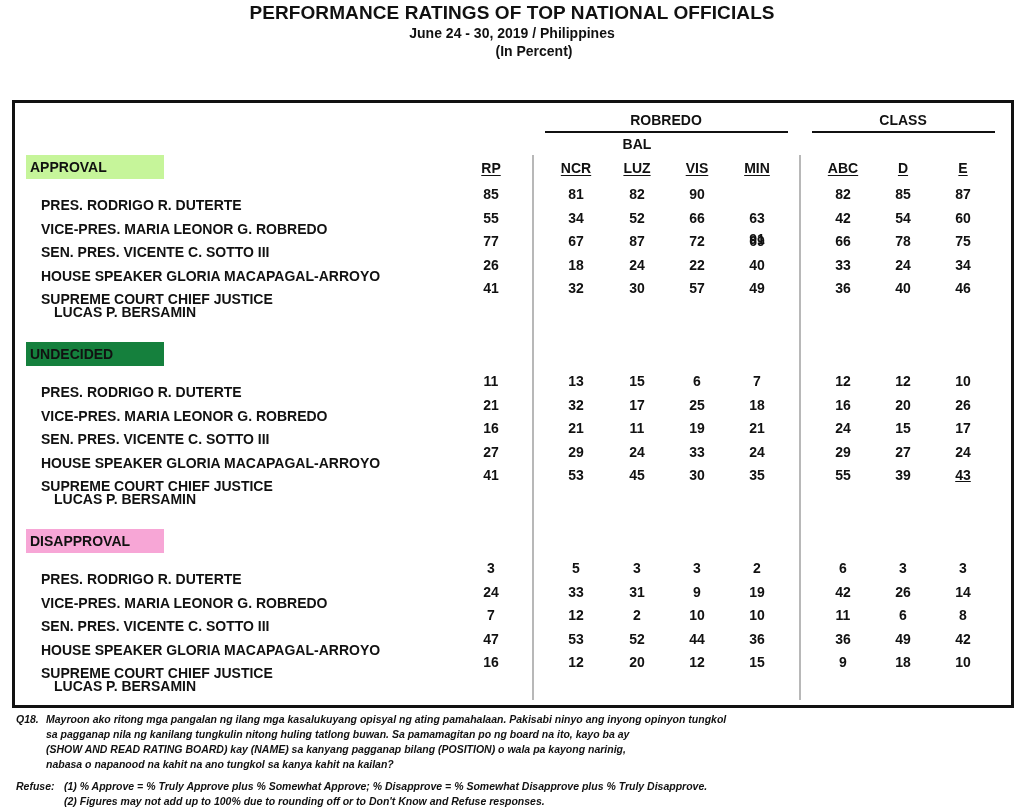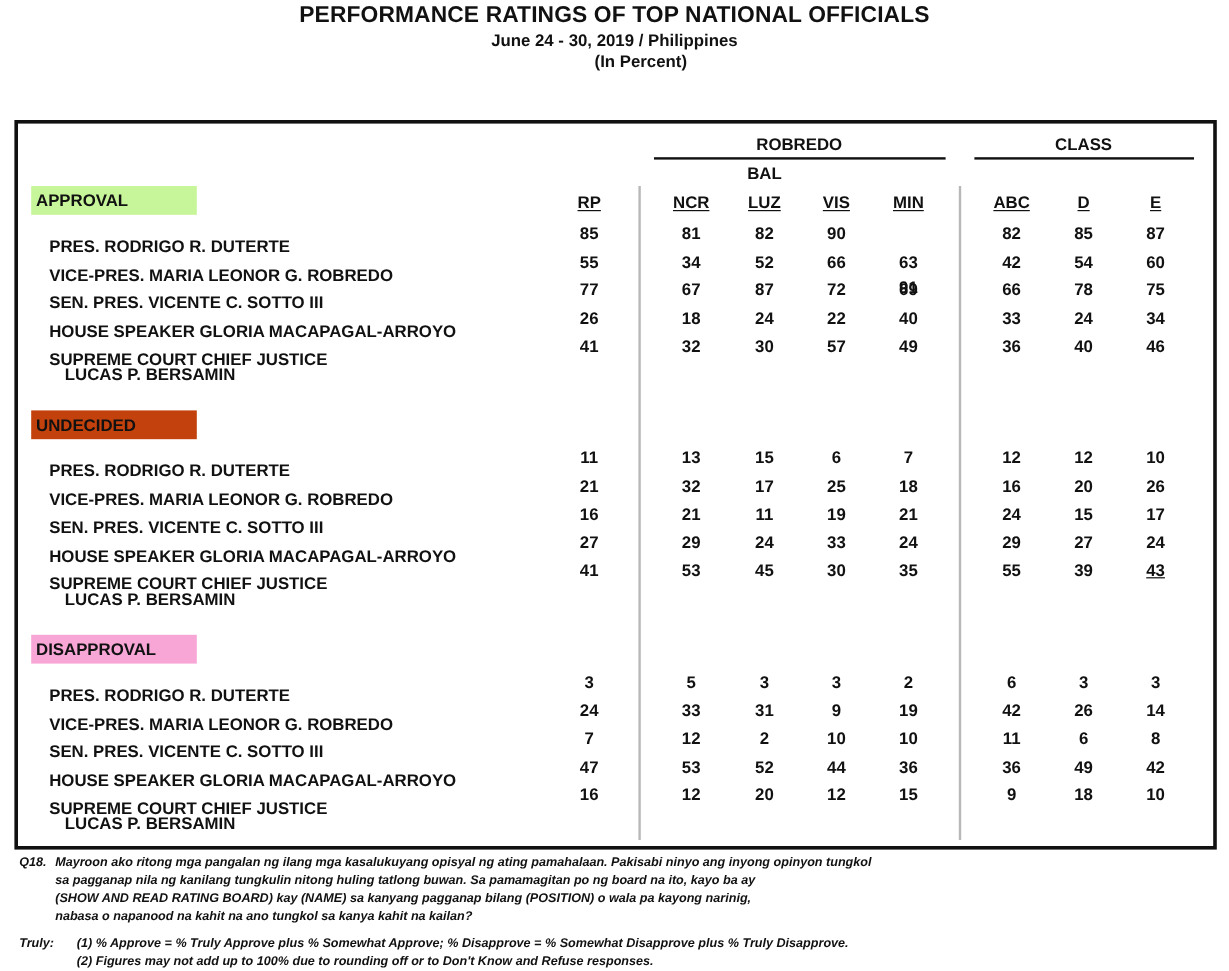--- a/index.html
+++ b/index.html
@@ -126,21 +126,21 @@
       <span class="val" style="left: 637px;">30</span>
       <span class="val" style="left: 697px;">57</span>
       <span class="val" style="left: 757px;">49</span>
       <span class="val" style="left: 843px;">36</span>
       <span class="val" style="left: 903px;">40</span>
       <span class="val" style="left: 963px;">46</span>
     </div>
     <div class="row" style="top: 303.5px;">
       <span class="name2">LUCAS P. BERSAMIN</span>
     </div>
-    <div class="section-label" style="top: 342px; background: #c2410c;">UNDECIDED</div>
+    <div class="section-label" style="top: 342px; background: #15803d;">UNDECIDED</div>
     <div class="row" style="top: 373px;">
       <span class="name">PRES. RODRIGO R. DUTERTE</span>
       <span class="val" style="left: 491px;">11</span>
       <span class="val" style="left: 576px;">13</span>
       <span class="val" style="left: 637px;">15</span>
       <span class="val" style="left: 697px;">6</span>
       <span class="val" style="left: 757px;">7</span>
       <span class="val" style="left: 843px;">12</span>
       <span class="val" style="left: 903px;">12</span>
       <span class="val" style="left: 963px;">10</span>
@@ -252,16 +252,16 @@
       <span class="name2">LUCAS P. BERSAMIN</span>
     </div>
   </div>
 
 <div class="footer">
   <div class="q-label">Q18.</div>
   <div class="q-line" style="top:0px;">Mayroon ako ritong mga pangalan ng ilang mga kasalukuyang opisyal ng ating pamahalaan.  Pakisabi ninyo ang inyong opinyon tungkol</div>
   <div class="q-line" style="top:15px;">sa pagganap nila ng kanilang tungkulin nitong huling tatlong buwan. Sa pamamagitan po ng board na ito, kayo ba ay</div>
   <div class="q-line" style="top:30px;">(SHOW AND READ RATING BOARD) kay (NAME) sa kanyang pagganap bilang (POSITION) o wala pa kayong narinig,</div>
   <div class="q-line" style="top:45px;">nabasa o napanood na kahit na ano tungkol sa kanya kahit na kailan?</div>
-  <div class="n-label">Truly:</div>
+  <div class="n-label">Refuse:</div>
   <div class="n-line" style="top:67px;">(1) % Approve = % Truly Approve plus % Somewhat Approve; % Disapprove = % Somewhat Disapprove plus % Truly Disapprove.</div>
   <div class="n-line" style="top:82px;">(2) Figures may not add up to 100% due to rounding off or to Don't Know and Refuse responses.</div>
 </div>
 
 </body></html>

